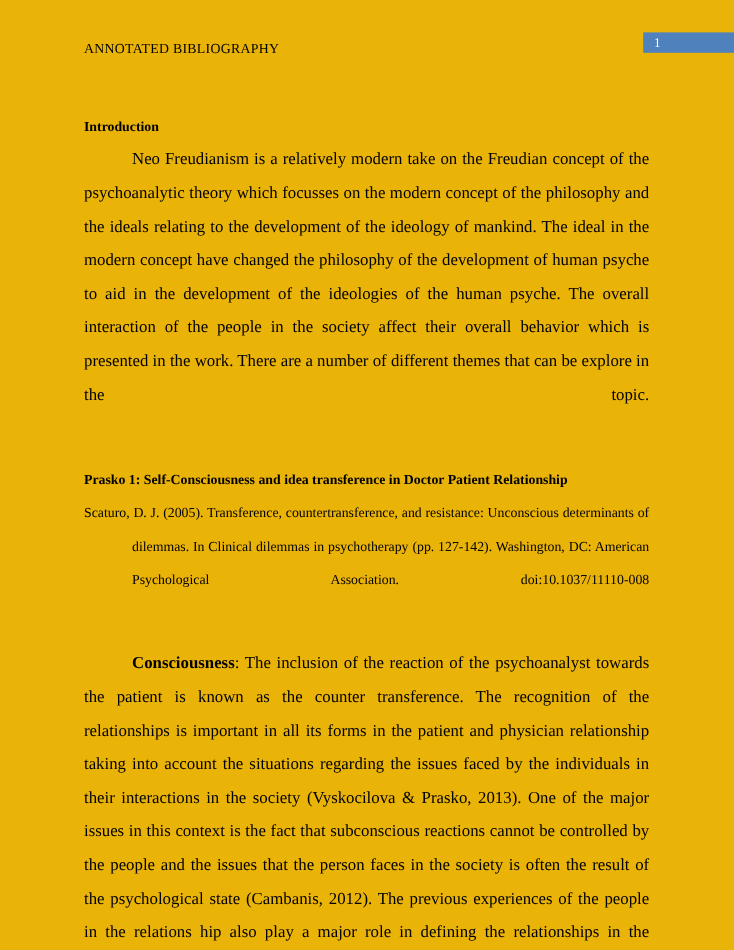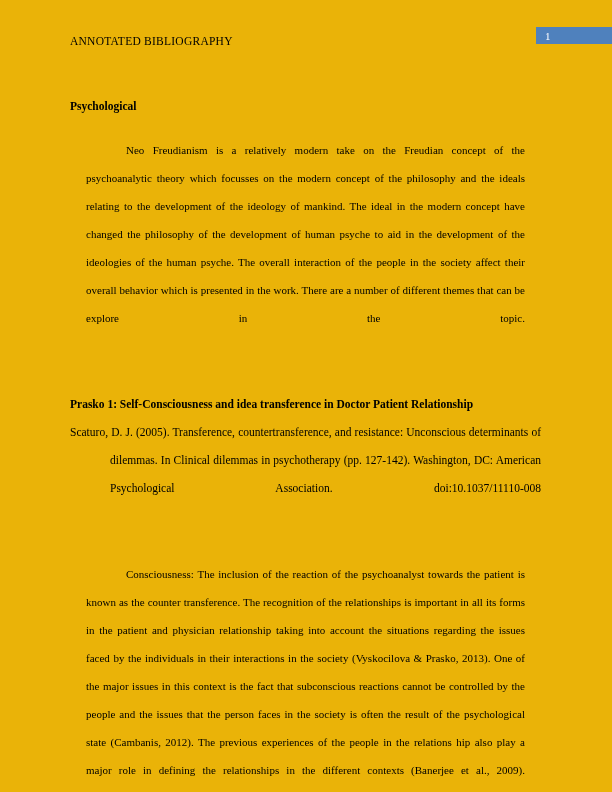--- a/index.html
+++ b/index.html
@@ -55,39 +55,39 @@
     width: 471px;
   }
   .h-section {
     font-size: 11.5px;
     font-weight: bold;
     line-height: 28px;
     margin: 0 0 0 0;
     text-align: left;
   }
   p.para {
-    font-size: 11px;
+    font-size: 14px;
     line-height: 28px;
     text-align: justify;
     text-justify: inter-word;
-    margin: 16px;
+    margin: 0;
     text-indent: 40px;
     hyphens: none;
   }
   .spacer-half { height: 14px; }
   .citation {
     font-size: 11.5px;
     font-weight: normal;
     line-height: 28px;
     text-align: justify;
     margin: 0;
     padding-left: 40px;
     text-indent: -40px;
   }
-  .para b { font-weight: normal; }
+  .para b { font-weight: bold; }
   
   .para::after, .citation::after {
     content: "";
     display: inline-block;
     width: 100%;
   }
 </style>
 </head>
 <body>
 
@@ -96,21 +96,21 @@
   <div class="running-header">
     <div class="running-header-text">ANNOTATED BIBLIOGRAPHY</div>
   </div>
 
   <div class="page-number-badge">
     <span class="num">1</span>
   </div>
 
   <div class="body-area">
 
-    <div class="h-section">Psychological</div>
+    <div class="h-section">Introduction</div>
 
     <p class="para">Neo Freudianism is a relatively modern take on the Freudian concept of the psychoanalytic theory which focusses on the modern concept of the philosophy and the ideals relating to the development of the ideology of mankind. The ideal in the modern concept have changed the philosophy of the development of human psyche to aid in the development of the ideologies of the human psyche. The overall interaction of the people in the society affect their overall behavior which is presented in the work.  There are a number of different themes that can be explore in the topic.</p>
 
     <div class="spacer-half"></div>
 
     <div class="h-section">Prasko 1: Self-Consciousness and idea transference in Doctor Patient Relationship</div>
 
     <p class="citation">Scaturo, D. J. (2005). Transference, countertransference, and resistance: Unconscious determinants of dilemmas. In Clinical dilemmas in psychotherapy (pp. 127-142). Washington, DC: American Psychological Association. doi:10.1037/11110-008</p>
 
     <div class="spacer-half"></div>

